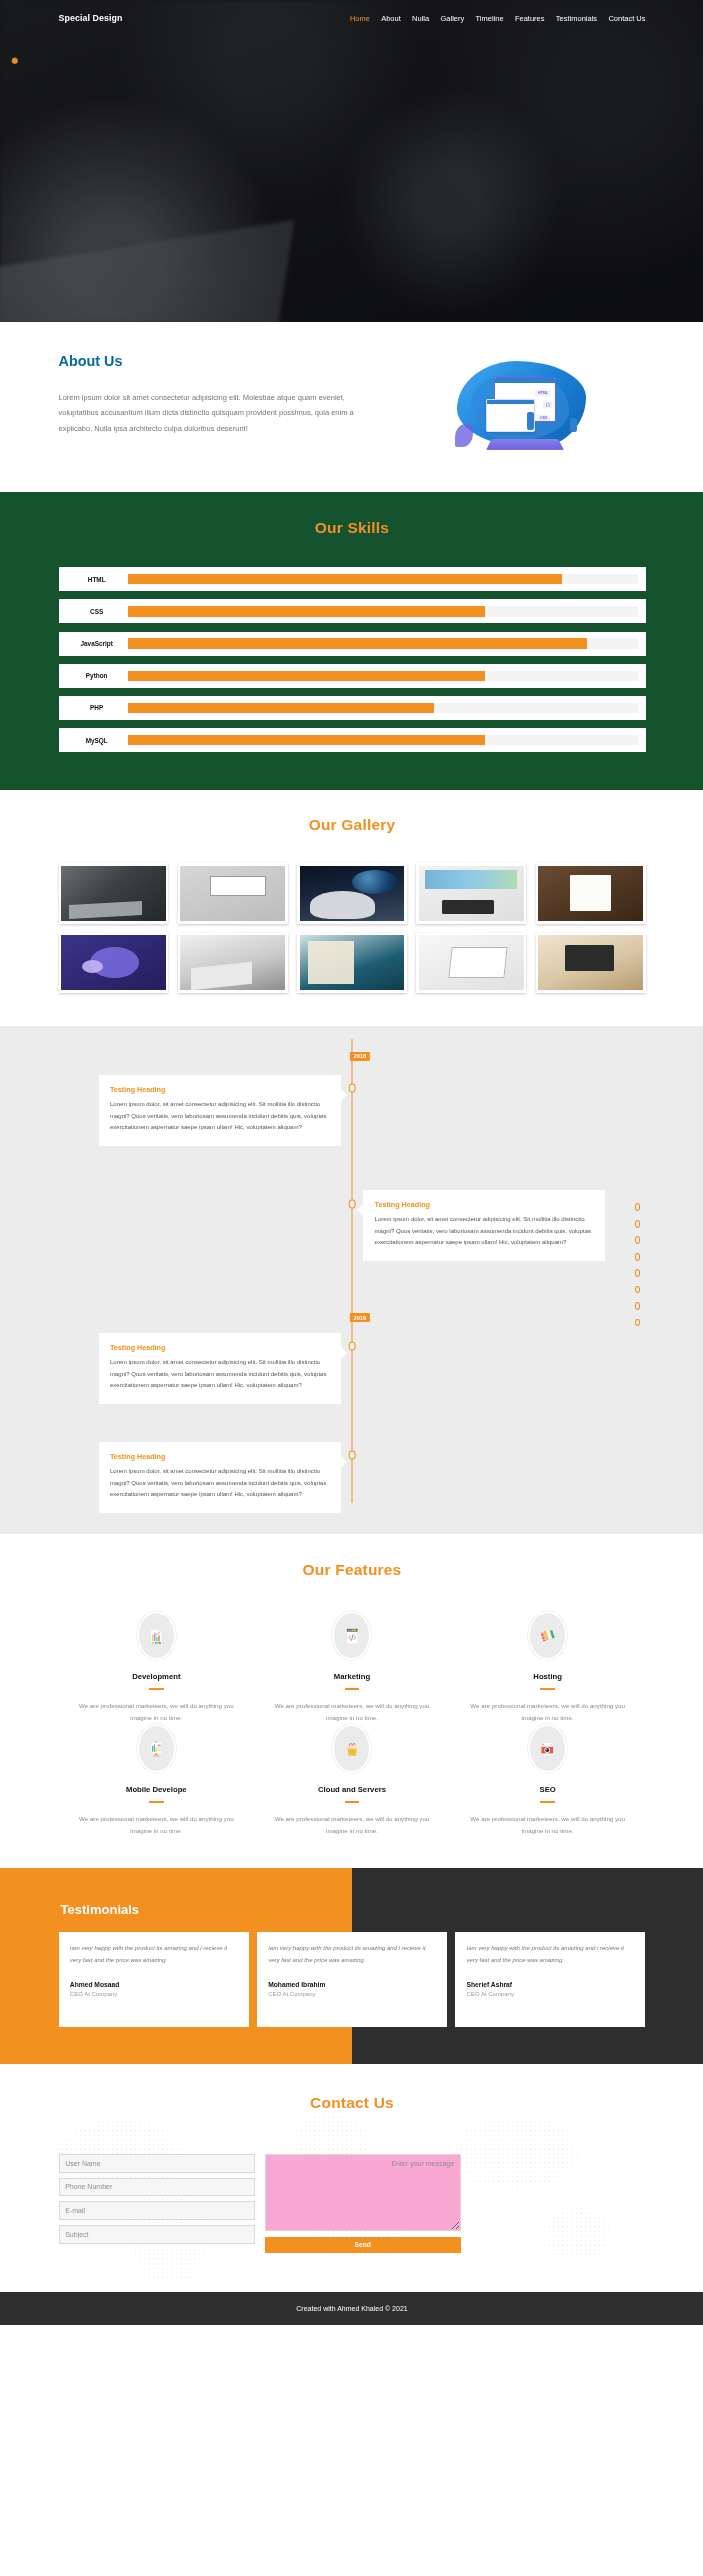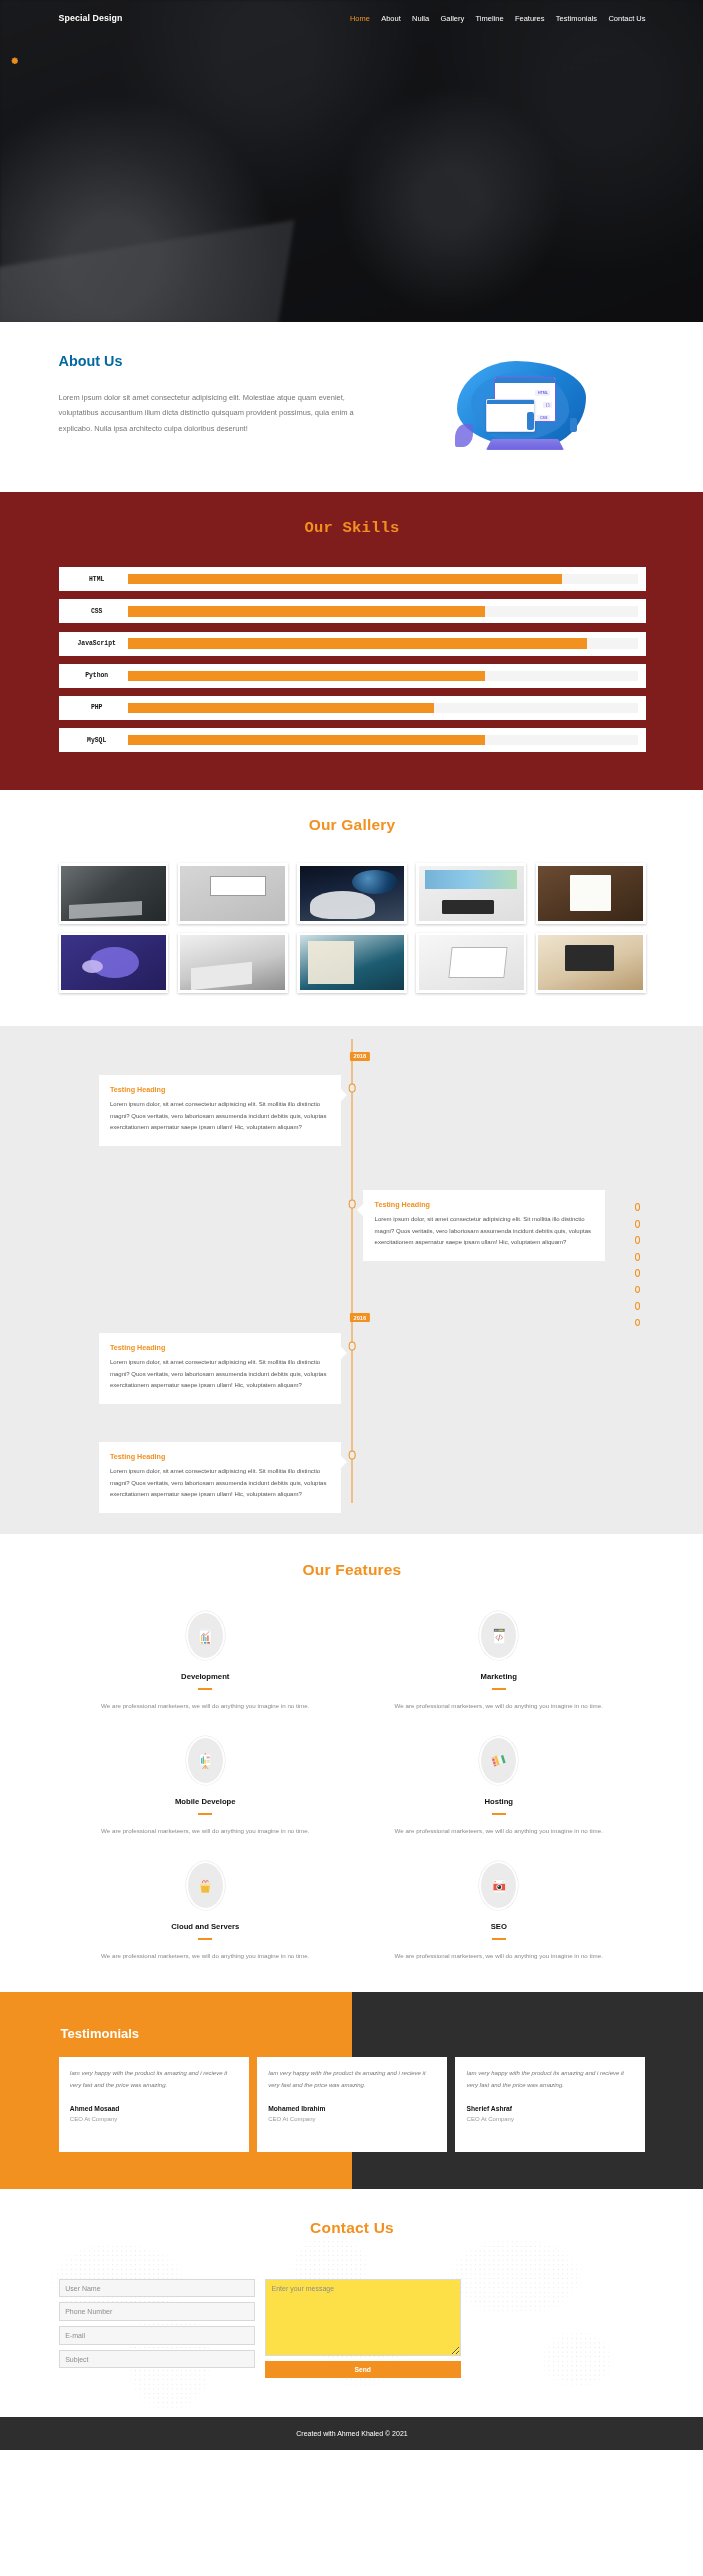--- a/index.html
+++ b/index.html
@@ -107,21 +107,21 @@
   }
   .illu-person{
     position:absolute; width:7.2px; height:17.5px; background:#2f7fd0; border-radius:2.1px;
   }
   .illu-leaf{
     position:absolute; left:8.2px; bottom:4.1px; width:17.5px; height:23px;
     background:#6d63e0; border-radius:60% 10% 60% 10%; opacity:.8;
   }
 
   
-  .skills{ background:#7f1d1d; padding:27px 0 30px;font-family:Liberation Mono, monospace; }
+  .skills{ background:#14532d; padding:27px 0 30px; }
   .skills .sec-title{ margin-bottom:30px; }
   .skill-row{
     background:#fff; height:24px; display:flex; align-items:center; margin-bottom:8.2px;
     padding:0 7.2px;
   }
   .skill-name{
     width:62px; text-align:center; font-size:6.4px; font-weight:bold; color:#111;
   }
   .skill-track{ flex:1; height:10.3px; background:#f4f4f4; position:relative; }
   .skill-fill{ height:100%; background:#f29120; }
@@ -196,21 +196,21 @@
     position:absolute; right:5.2px; top:164px; display:flex; flex-direction:column; gap:8.8px;
   }
   .tl-side-dots span{
     width:5.7px; height:7.7px; border:1px solid #f29120; border-radius:50%;
     display:block;
   }
 
   
   .features{ background:#fff; padding:27px 0 30px; }
   .features .sec-title{ margin-bottom:32px; }
-  .feat-grid{ display:grid; grid-template-columns:repeat(2,1fr); row-gap:24px; }
+  .feat-grid{ display:grid; grid-template-columns:repeat(3,1fr); }
   .feat{ text-align:center; padding:0 18.5px; }
   .feat-icon{
     width:39px; height:49px; margin:0 auto 11.3px; border-radius:50%;
     background:#ebebeb; border:2.6px solid #fff; box-shadow:0 0 0 0.5px #e2e2e2;
     display:flex; align-items:center; justify-content:center;
   }
   .feat h4{ font-size:7.7px; font-weight:bold; color:#111; margin-bottom:7.2px; }
   .feat .dash{ width:14.4px; height:2.1px; background:#f29120; margin:0 auto 10.3px; }
   .feat p{ color:#8a8a8a; font-size:6.2px; line-height:1.95; }
 
@@ -257,23 +257,24 @@
   .form-row{ display:flex; gap:10.3px; align-items:flex-start;margin-top:42px; }
   .form-left{ width:196px; }
   .form-right{ width:196px; }
   .f-input{
     width:100%; height:18.5px; background:#f6f6f6; border:0.5px solid #d9d9d9;
     padding:0 5.7px; font-size:7px; color:#666; margin-bottom:5.2px;
     font-family:"Liberation Sans", sans-serif;
   }
   .f-input::placeholder{ color:#8d8d8d; }
   .f-area{
-    width:100%; height:77px; background:#fde047; border:0.5px solid #d9d9d9;
+    width:100%; height:77px; background:#f9a8d4; border:0.5px solid #d9d9d9;
     padding:5.2px 5.7px; font-size:7px; color:#666; resize:vertical; display:block;
     font-family:"Liberation Sans", sans-serif;
+    text-align:right;
   }
   .f-area::placeholder{ color:#8d8d8d; }
   .f-send{
     width:100%; height:16.5px; background:#f29120; border:none; color:#fff;
     font-size:6.7px; font-weight:bold; cursor:pointer; margin-top:5.7px;
     font-family:"Liberation Sans", sans-serif;
   }
 
   
   .footer{
@@ -511,20 +512,39 @@
             <line x1="22" y1="17" x2="18" y2="33" stroke="#3c4a55" stroke-width="1.4"></line>
           </svg>
         </div>
         <h4>Marketing</h4>
         <div class="dash"></div>
         <p>We are professional marketeers, we will do anything you imagine in no time.</p>
       </div>
 
       <div class="feat">
         <div class="feat-icon">
+          <svg viewBox="0 0 44 44" width="17.5" height="17.5">
+            <g transform="rotate(-18 22 22)">
+              <rect x="7" y="10" width="6" height="22" fill="#e8543f"></rect>
+              <rect x="7" y="10" width="6" height="4" fill="#fff" opacity=".55"></rect>
+              <rect x="7" y="18" width="6" height="4" fill="#fff" opacity=".55"></rect>
+              <rect x="7" y="26" width="6" height="4" fill="#fff" opacity=".55"></rect>
+              <rect x="15" y="8" width="6" height="24" fill="#f5c242"></rect>
+              <rect x="23" y="10" width="6" height="22" fill="#f7f7f7" stroke="#e3e3e3"></rect>
+              <rect x="31" y="12" width="6" height="20" fill="#3fae7a"></rect>
+            </g>
+          </svg>
+        </div>
+        <h4>Hosting</h4>
+        <div class="dash"></div>
+        <p>We are professional marketeers, we will do anything you imagine in no time.</p>
+      </div>
+
+      <div class="feat">
+        <div class="feat-icon">
           <svg viewBox="0 0 40 44" width="16.5" height="18.5">
             <rect x="7" y="5" width="26" height="27" rx="1.5" fill="#fff" stroke="#dfe3e6"></rect>
             <rect x="10" y="14" width="3" height="14" fill="#4aa3df"></rect>
             <rect x="14" y="10" width="3" height="18" fill="#62c28f"></rect>
             <rect x="18" y="18" width="3" height="10" fill="#f5c242"></rect>
             <rect x="23" y="11" width="8" height="2" fill="#e8543f"></rect>
             <rect x="23" y="15" width="8" height="2" fill="#cfd6db"></rect>
             <rect x="23" y="19" width="8" height="2" fill="#cfd6db"></rect>
             <rect x="23" y="23" width="8" height="2" fill="#f5c242"></rect>
             <line x1="20" y1="32" x2="13" y2="41" stroke="#ef8b2c" stroke-width="1.8"></line>
@@ -533,39 +553,20 @@
             <line x1="20" y1="2" x2="20" y2="6" stroke="#e8543f" stroke-width="1.6"></line>
           </svg>
         </div>
         <h4>Mobile Develope</h4>
         <div class="dash"></div>
         <p>We are professional marketeers, we will do anything you imagine in no time.</p>
       </div>
 
       <div class="feat">
         <div class="feat-icon">
-          <svg viewBox="0 0 44 44" width="17.5" height="17.5">
-            <g transform="rotate(-18 22 22)">
-              <rect x="7" y="10" width="6" height="22" fill="#e8543f"></rect>
-              <rect x="7" y="10" width="6" height="4" fill="#fff" opacity=".55"></rect>
-              <rect x="7" y="18" width="6" height="4" fill="#fff" opacity=".55"></rect>
-              <rect x="7" y="26" width="6" height="4" fill="#fff" opacity=".55"></rect>
-              <rect x="15" y="8" width="6" height="24" fill="#f5c242"></rect>
-              <rect x="23" y="10" width="6" height="22" fill="#f7f7f7" stroke="#e3e3e3"></rect>
-              <rect x="31" y="12" width="6" height="20" fill="#3fae7a"></rect>
-            </g>
-          </svg>
-        </div>
-        <h4>Hosting</h4>
-        <div class="dash"></div>
-        <p>We are professional marketeers, we will do anything you imagine in no time.</p>
-      </div>
-
-      <div class="feat">
-        <div class="feat-icon">
           <svg viewBox="0 0 40 44" width="16.5" height="18.5">
             <path d="M13 14 C13 7, 19 5, 19 12" fill="none" stroke="#e8543f" stroke-width="2"></path>
             <path d="M21 14 C21 7, 27 5, 27 12" fill="none" stroke="#e8543f" stroke-width="2"></path>
             <path d="M8 16 H32 L29 38 H11 Z" fill="#f5c242"></path>
             <path d="M8 16 H32 L31 21 H9 Z" fill="#fff" opacity=".55"></path>
             <line x1="15" y1="22" x2="14" y2="36" stroke="#e0a92c" stroke-width="1.2"></line>
             <line x1="20" y1="22" x2="20" y2="36" stroke="#e0a92c" stroke-width="1.2"></line>
             <line x1="25" y1="22" x2="26" y2="36" stroke="#e0a92c" stroke-width="1.2"></line>
           </svg>
         </div>

